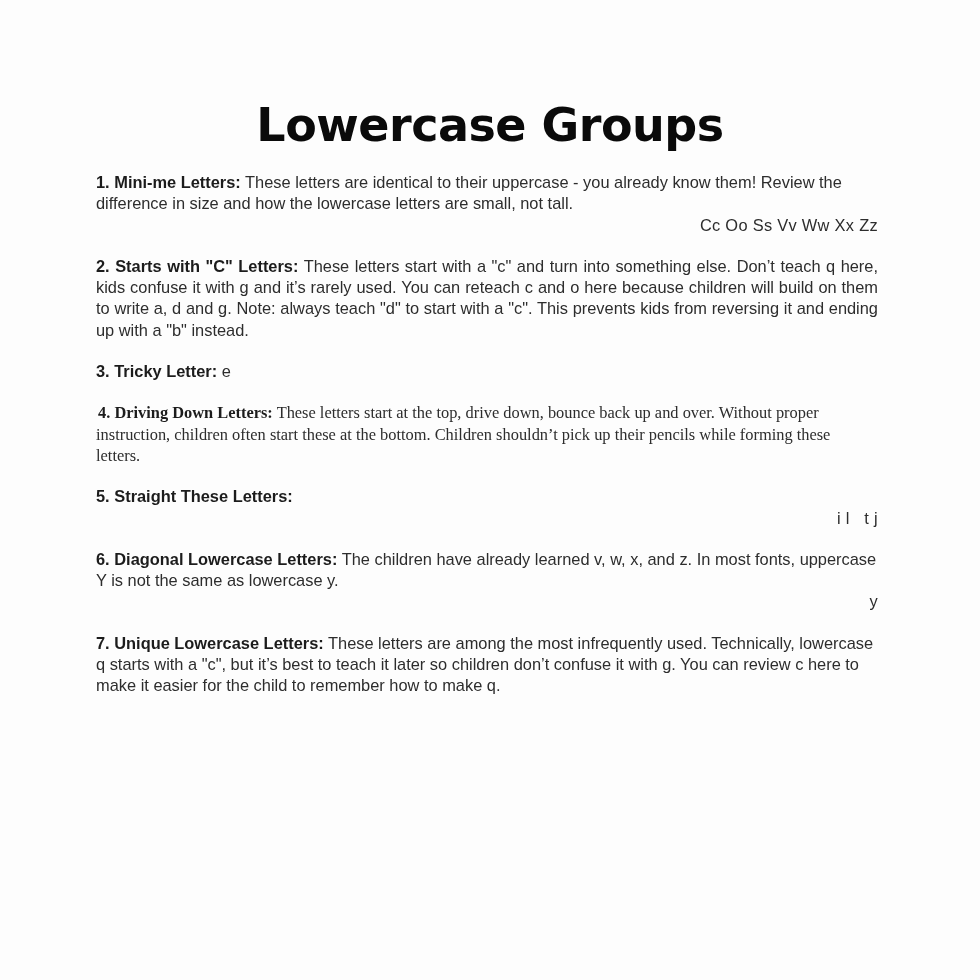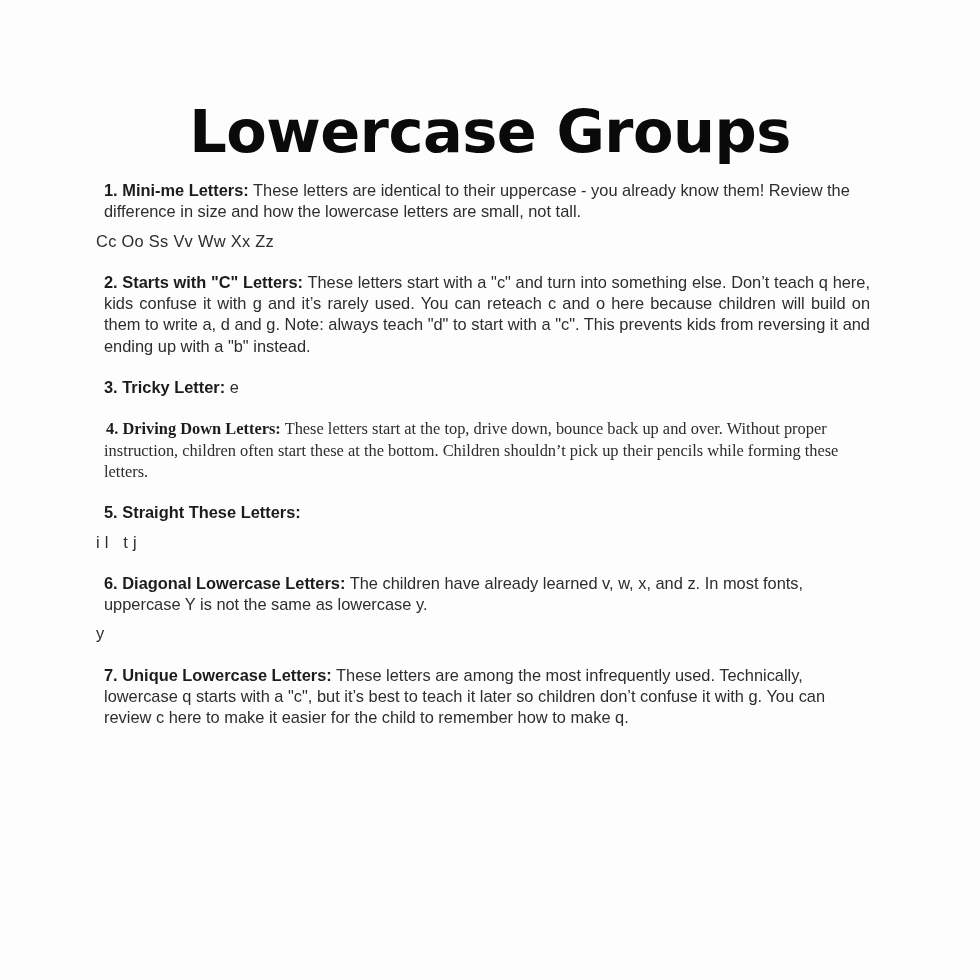--- a/index.html
+++ b/index.html
@@ -24,21 +24,21 @@
 
   
   .doc-title {
     position: absolute;
     top: 72px;
     left: 0;
     width: 980px;
     text-align: center;
     font-family: "DejaVu Sans", sans-serif;
     font-weight: 700;
-    font-size: 59px;
+    font-size: 46px;
     letter-spacing: -0.5px;
     color: #0a0a0a;
     line-height: 1.0;
     white-space: nowrap;
     margin-top: 30px;
   }
 
   
   .content {
     position: absolute;
@@ -50,39 +50,40 @@
     line-height: 21.3px;
   }
 
   .section {
     margin: 0 0 20px 0;
   }
   .section:last-child { margin-bottom: 0; }
 
   
   .para {
-    margin: 8px;
+    margin: 0;
     text-align: left;
     hyphens: none;
   }
   .para.justify {
     text-align: justify;
     text-align-last: left;
   }
 
   .sec-head {
     font-weight: 700;
     color: #1c1c1c;
   }
 
   
   .letters {
     margin: 0;
     white-space: pre;
     letter-spacing: 0.3px;
+    text-align: right;
   }
 
   
   .section.indent-first .para { text-indent: 2px; font-family: Liberation Serif, serif; }
   .section.indent-first .letters { text-indent: 0; }
 </style>
 </head>
 <body>
 
 <div id="page">

